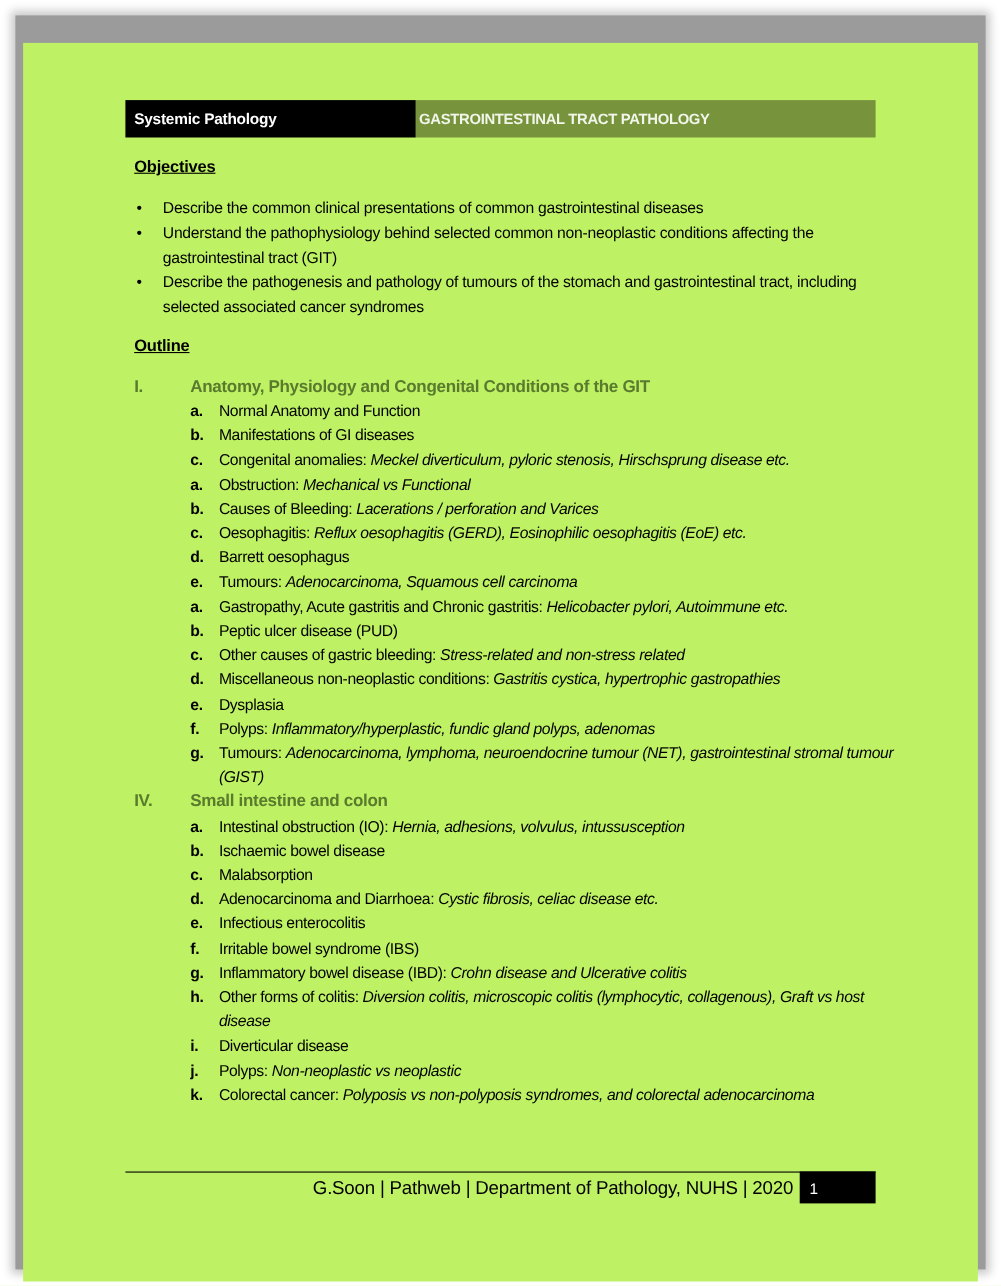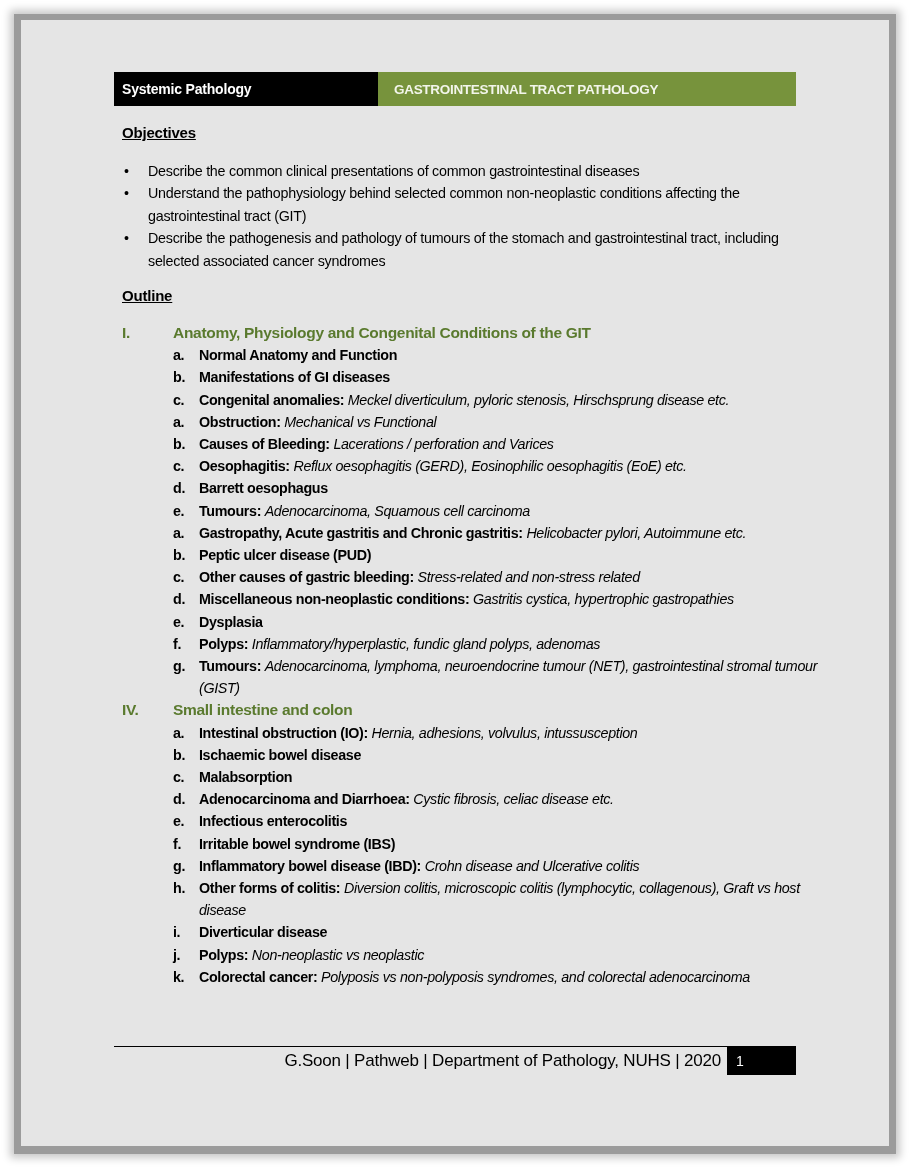--- a/index.html
+++ b/index.html
@@ -12,23 +12,23 @@
   }
   .page-frame {
     position: absolute;
     left: 14px; top: 14px;
     width: 882px; height: 1140px;
     background: #9b9b9b;
     box-shadow: 0 0 8px 4px #c8c8c8;
   }
   .page {
     position: absolute;
-    left: 21px; top: 20px;
+    left: 21px; top: 39px;
     width: 868px; height: 1126px;
-    background: #e5e5e5;
+    background: #bef264;
     color: #000;
   }
   
   .header-bar {
     position: absolute;
     left: 93px; top: 52px;
     width: 682px; height: 34px;
     display: flex;
   }
   .hdr-left {
@@ -37,21 +37,21 @@
     font-weight: bold; font-size: 14px;
     display: flex; align-items: center;
     padding-left: 8px; box-sizing: border-box;
     letter-spacing: -0.2px;
   }
   .hdr-right {
     flex: 1; height: 100%;
     background: #77933c; color: #f2f5ea;
     font-weight: bold; font-size: 13.5px;
     display: flex; align-items: center;
-    padding-left: 16px; box-sizing: border-box;
+    padding-left: 3px; box-sizing: border-box;
     letter-spacing: -0.3px;
   }
   .section-title {
     position: absolute;
     left: 101px;
     font-weight: bold; font-size: 15px;
     text-decoration: underline;
     letter-spacing: -0.2px;
   }
   .objectives-list {
@@ -90,21 +90,21 @@
     padding-left: 77px;
     font-size: 14.3px;
     line-height: 22.2px;
     letter-spacing: -0.35px;
     width: 620px;
   }
   .sub-letter {
     position: absolute; left: 51px;
     font-weight: bold;
   }
-  .sub-bold { font-weight: bold; }
+  .sub-bold { font-weight: normal; }
   .sub-italic { font-style: italic; }
   .footer-rule {
     position: absolute;
     left: 93px; top: 1026px;
     width: 682px; height: 1px;
     background: #000;
   }
   .footer-text {
     position: absolute;
     right: 168px; top: 1029px;

